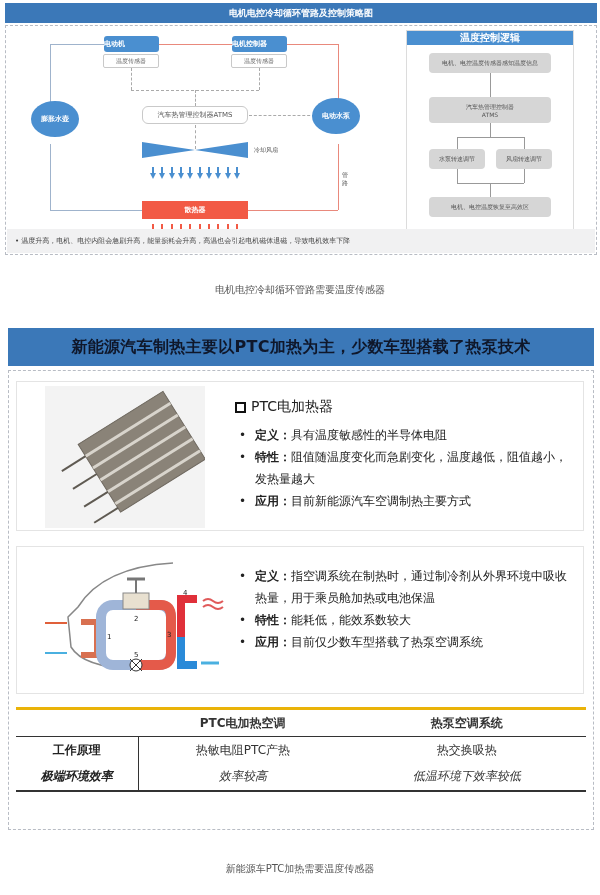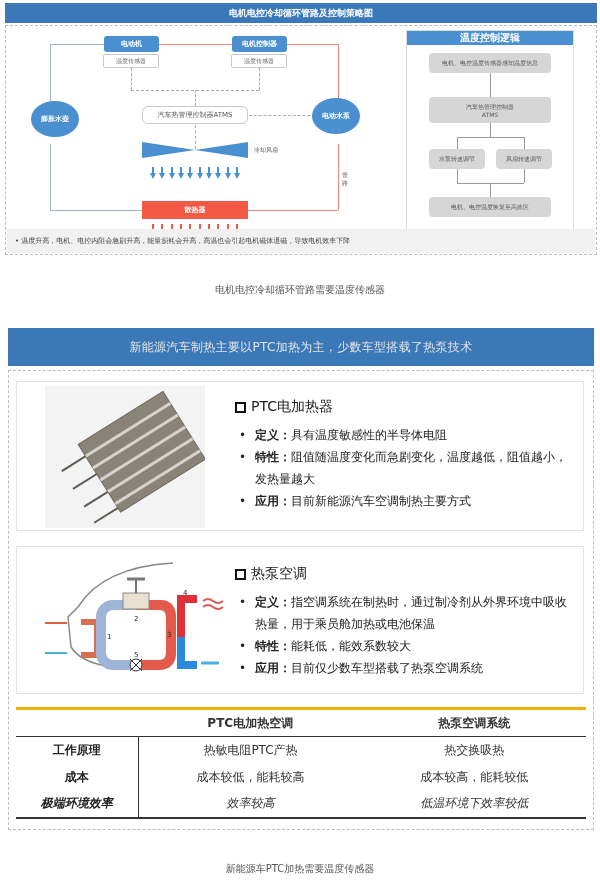--- a/index.html
+++ b/index.html
@@ -8,21 +8,21 @@
 
   
   .fig1 { position: absolute; left: 5px; top: 3px; width: 592px; height: 252px; }
   .fig1-title { position: absolute; left: 0; top: 0; width: 592px; height: 20px; background: #3b78b8;
     color: #fff; font-size: 9px; font-weight: bold; text-align: center; line-height: 20px; }
   .fig1-frame { position: absolute; left: 0; top: 22px; width: 592px; height: 230px;
     border: 1px dashed #b8bcc4; background: #fff; }
   .fig1-note { position: absolute; left: 1px; bottom: 1px; width: 588px; height: 24px; background: #f1f1f2;
     font-size: 7px; color: #444; line-height: 24px; padding-left: 8px; white-space: nowrap; }
 
-  .node-blue { position: absolute; background: #4a8fd0; color: #fff; font-size: 7px; text-align: center;
+  .node-blue { position: absolute; background: #4a8fd0; color: #fff; font-size: 7px; text-align: left;
     border-radius: 3px; font-weight: bold; }
   .node-sensor { position: absolute; background: #fff; border: 1px solid #c9c9c9; font-size: 6px; color: #666;
     text-align: center; border-radius: 2px; }
   .ellipse { position: absolute; background: #4a8fd0; color: #fff; font-size: 7px; text-align: center;
     border-radius: 50%; font-weight: bold; }
   .line { position: absolute; }
   .atms { position: absolute; background: #fff; border: 1px solid #c9c9c9; font-size: 7px; color: #555;
     text-align: center; border-radius: 2px; }
   .radiator { position: absolute; background: #f25a45; color: #fff; font-size: 7px; font-weight: bold; text-align: center; }
   .arrows { position: absolute; display: flex; justify-content: space-between; }
@@ -33,21 +33,21 @@
   .small-label { position: absolute; font-size: 6px; color: #555; }
 
   .logic { position: absolute; left: 400px; top: 25px; width: 168px; height: 203px; border: 1px solid #dcdcdc; background: #fff; }
   .logic-title { height: 14px; background: #4a8fd0; color: #fff; font-size: 10px; text-align: center; line-height: 14px; font-weight: bold; }
   .logic-box { position: absolute; background: #d6d6d6; color: #555; font-size: 6px; text-align: center; border-radius: 4px; }
 
   .caption { position: absolute; left: 0; width: 600px; text-align: center; font-size: 10px; color: #555; }
 
   
   .fig2-title { position: absolute; left: 8px; top: 328px; width: 586px; height: 38px; background: #3b78b8;
-    color: #e5e5e5; font-size: 12px; font-weight: normal; text-align: center; line-height: 38px; letter-spacing: 0.3px; }
+    color: #0f172a; font-size: 16px; font-weight: bold; text-align: center; line-height: 38px; letter-spacing: 0.3px; }
   .fig2-frame { position: absolute; left: 8px; top: 370px; width: 586px; height: 460px;
     border: 1px dashed #b8bcc4; }
   .card { position: absolute; background: #fff; border: 1px solid #e4e4e4; }
   .card-img { position: absolute; background: #f2f2f2; }
   .card-text { position: absolute; font-size: 12px; color: #222; }
   .card-heading { font-size: 14px; display: flex; align-items: center; margin-bottom: 8px; }
   .sq { display: inline-block; width: 11px; height: 11px; border: 2px solid #111; margin-right: 5px; }
   .bullet { display: flex; line-height: 22px; }
   .bullet-dot { width: 20px; flex: none; padding-left: 4px; }
   .bullet-body b { font-weight: bold; }
@@ -215,24 +215,20 @@
       <path d="M180,44 q5,-4 10,0 t10,0 M180,50 q5,-4 10,0 t10,0" fill="none" stroke="#e05a5a" stroke-width="2"></path>
       <line x1="178" y1="106" x2="196" y2="106" stroke="#4ab0e0" stroke-width="3"></line>
       <text x="84" y="82" font-size="7" fill="#222" font-family="DejaVu Sans, sans-serif">1</text>
       <text x="111" y="64" font-size="7" fill="#222" font-family="DejaVu Sans, sans-serif">2</text>
       <text x="144" y="80" font-size="7" fill="#222" font-family="DejaVu Sans, sans-serif">3</text>
       <text x="160" y="38" font-size="7" fill="#222" font-family="DejaVu Sans, sans-serif">4</text>
       <text x="111" y="100" font-size="7" fill="#222" font-family="DejaVu Sans, sans-serif">5</text>
     </svg>
   </div>
   <div class="card-text" style="left:218px;top:18px;width:340px;">
-    <div class="card-heading">
-      <span class="sq"></span>
-      <span>热泵空调</span>
-    </div>
     <div class="bullet">
       <span class="bullet-dot">•</span>
       <span class="bullet-body"><b>定义：</b><span>指空调系统在制热时，通过制冷剂从外界环境中吸收热量，用于乘员舱加热或电池保温</span></span>
     </div>
     <div class="bullet">
       <span class="bullet-dot">•</span>
       <span class="bullet-body"><b>特性：</b><span>能耗低，能效系数较大</span></span>
     </div>
     <div class="bullet">
       <span class="bullet-dot">•</span>
@@ -248,25 +244,20 @@
       <th>PTC电加热空调</th>
       <th>热泵空调系统</th>
     </tr>
   </thead>
   <tbody>
     <tr>
       <td class="rh">工作原理</td>
       <td>热敏电阻PTC产热</td>
       <td>热交换吸热</td>
     </tr>
-    <tr>
-      <td class="rh">成本</td>
-      <td>成本较低，能耗较高</td>
-      <td>成本较高，能耗较低</td>
-    </tr>
     <tr class="last">
       <td class="rh">极端环境效率</td>
       <td>效率较高</td>
       <td>低温环境下效率较低</td>
     </tr>
   </tbody>
 </table>
 
 <div class="caption" style="top:862px;">新能源车PTC加热需要温度传感器</div>
 

